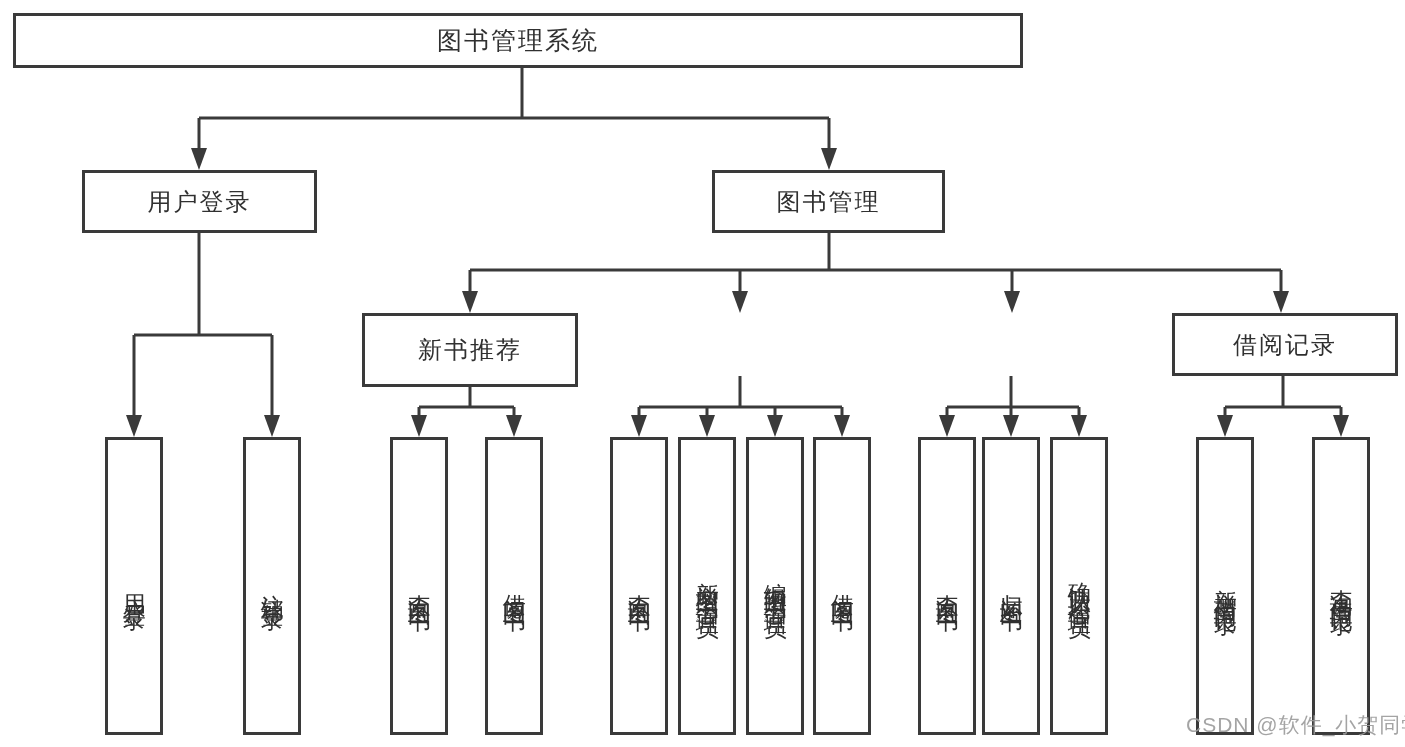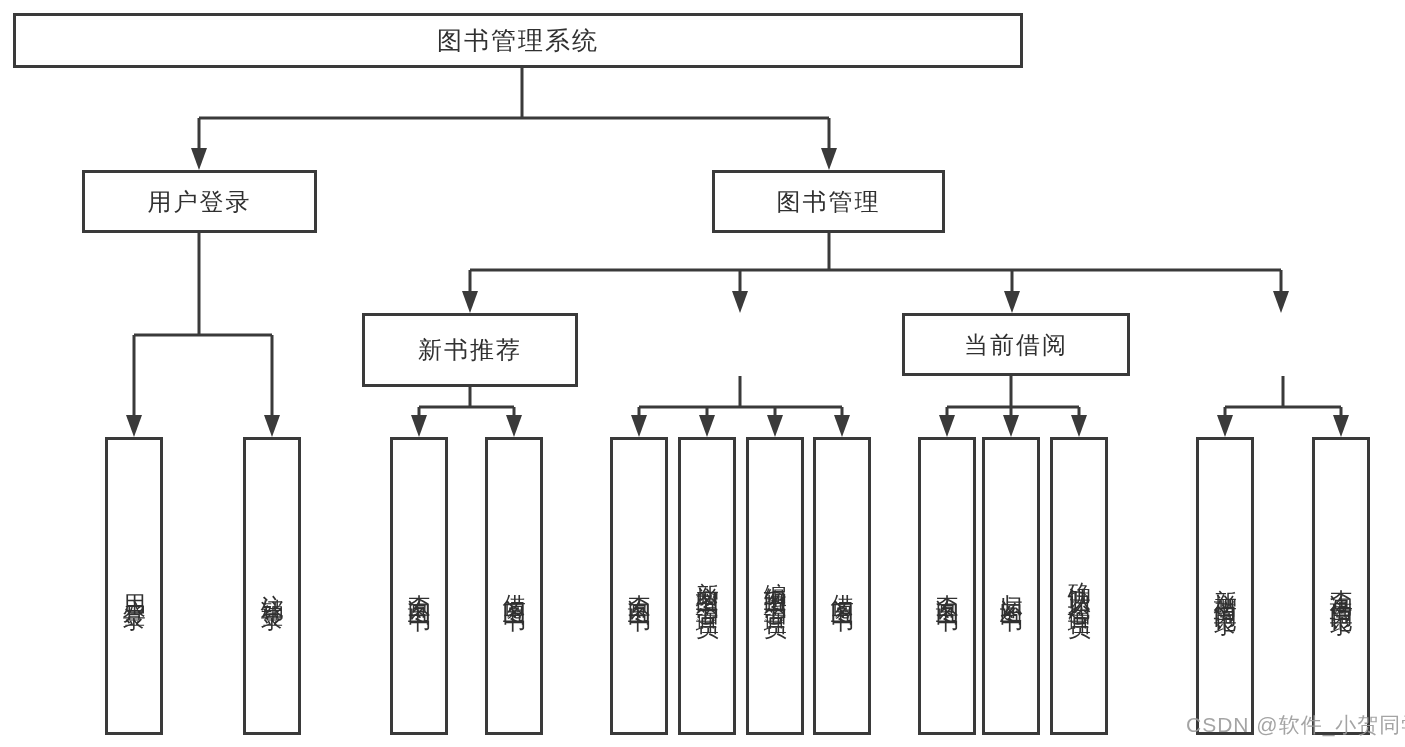--- a/index.html
+++ b/index.html
@@ -140,22 +140,22 @@
   <div class="box hbox" style="left:82px; top:170px; width:235px; height:63px;">
     <span>用户登录</span>
   </div>
   <div class="box hbox" style="left:712px; top:170px; width:233px; height:63px;align-items:center;">
     <span>图书管理</span>
   </div>
 
   <div class="box hbox" style="left:362px; top:313px; width:216px; height:74px;">
     <span>新书推荐</span>
   </div>
-  <div class="box hbox" style="left:902px; top:313px; width:228px; height:63px;">
-    <span>当前借阅</span>
+  <div class="box hbox" style="left:1172px; top:313px; width:226px; height:63px;">
+    <span>借阅记录</span>
   </div>
 
   <div class="box vbox" style="left:105px; top:437px; width:58px; height:298px;">
     <span class="vlabel">用户登录</span>
   </div>
   <div class="box vbox" style="left:243px; top:437px; width:58px; height:298px;">
     <span class="vlabel">注销登录</span>
   </div>
 
   <div class="box vbox" style="left:390px; top:437px; width:58px; height:298px;">

